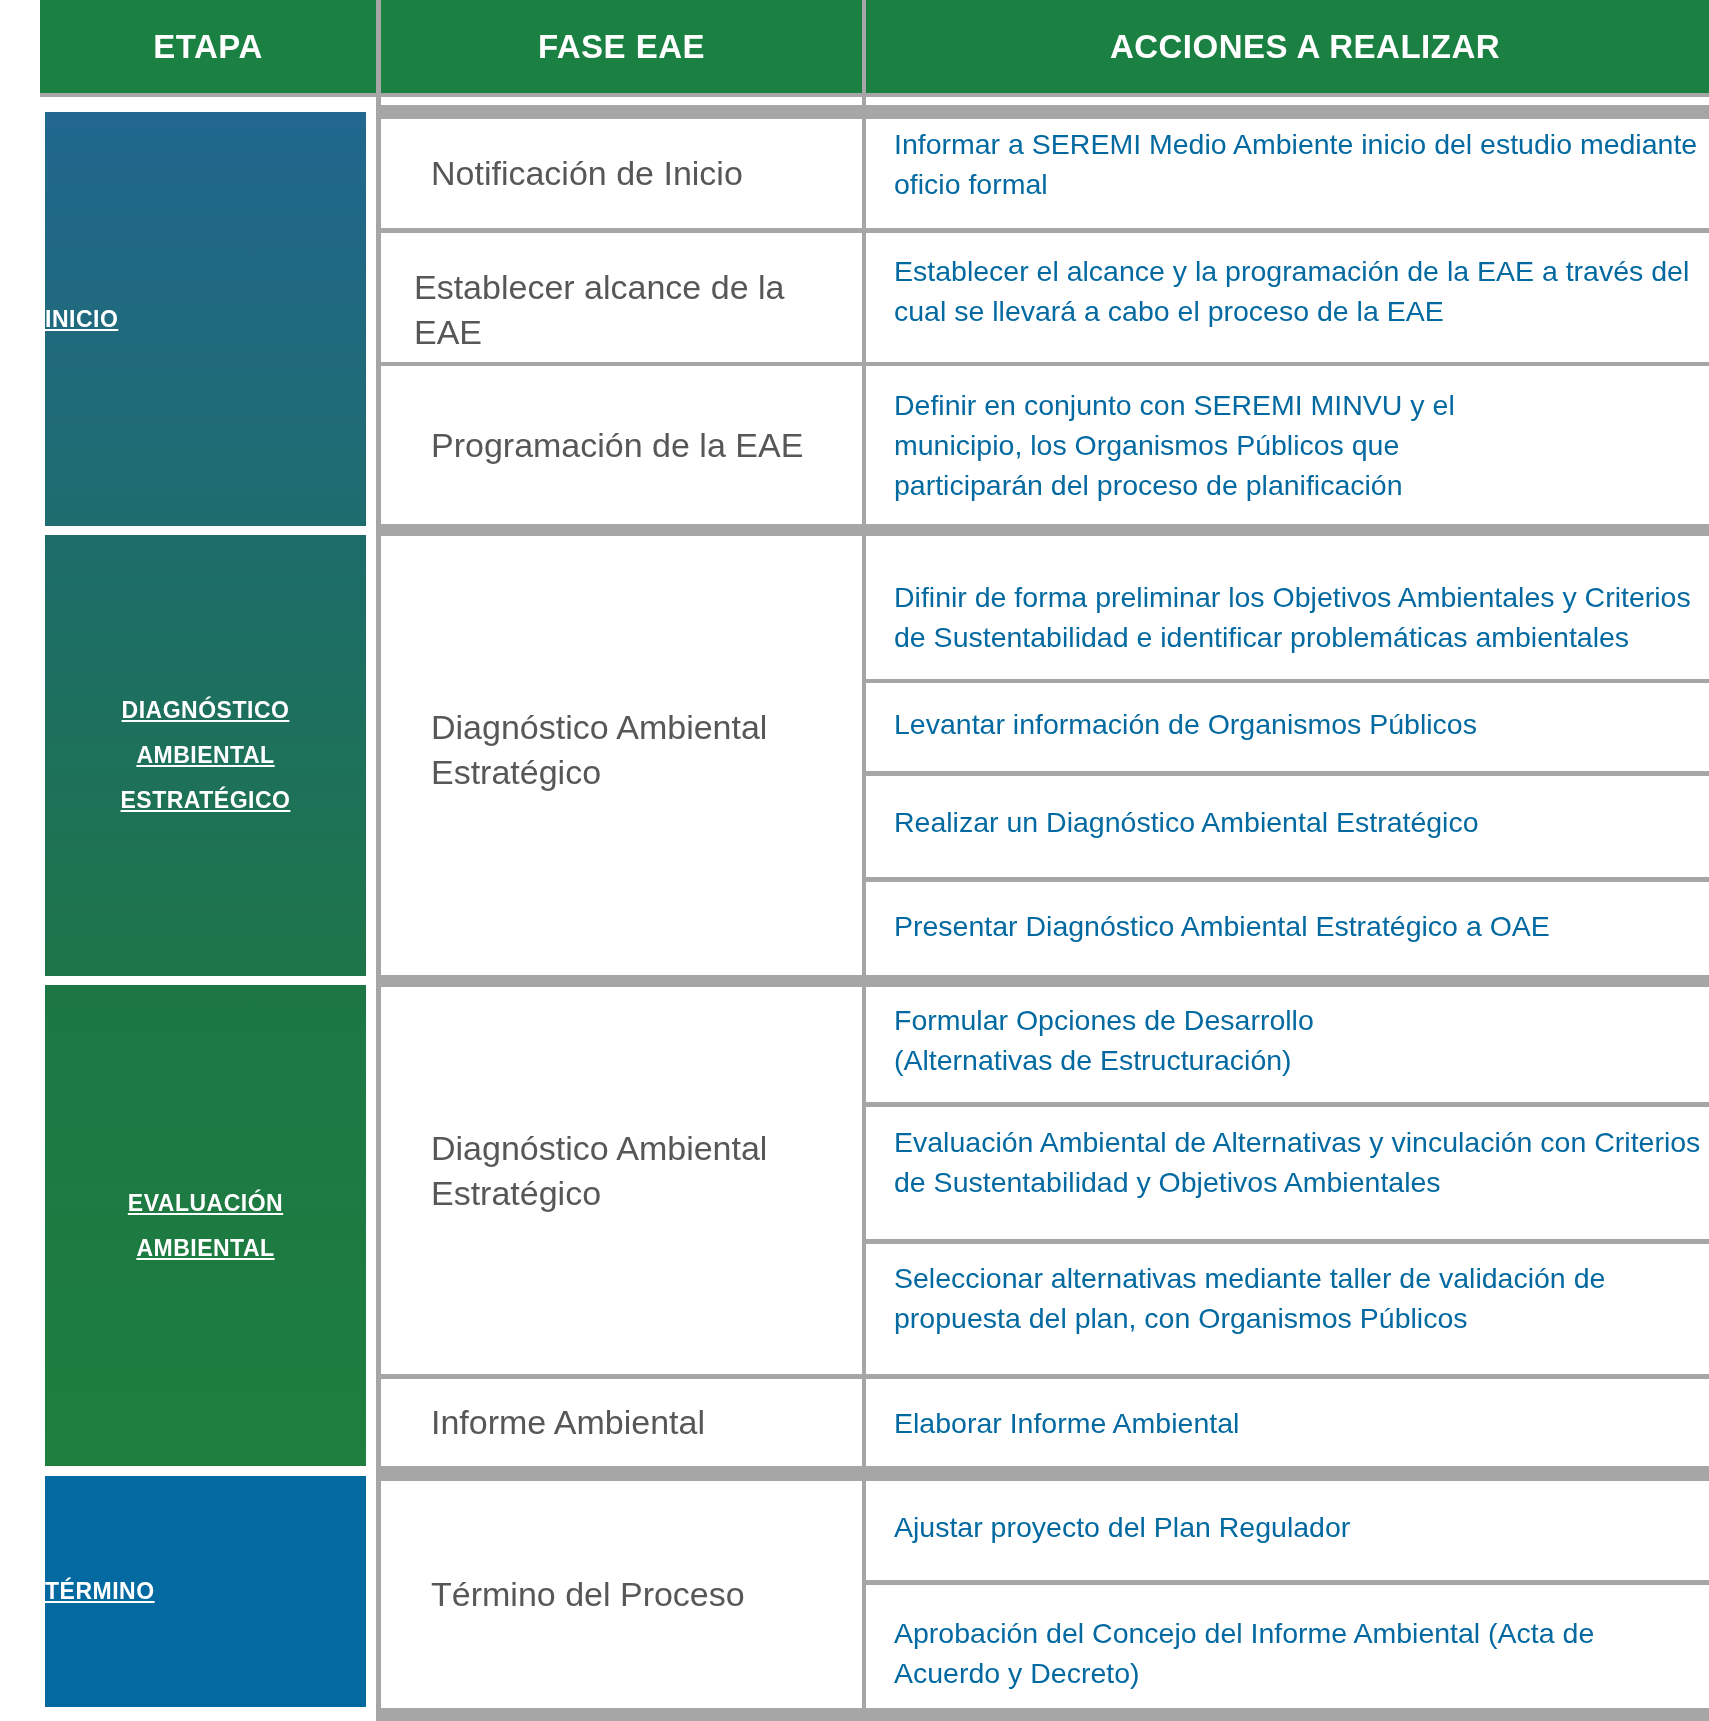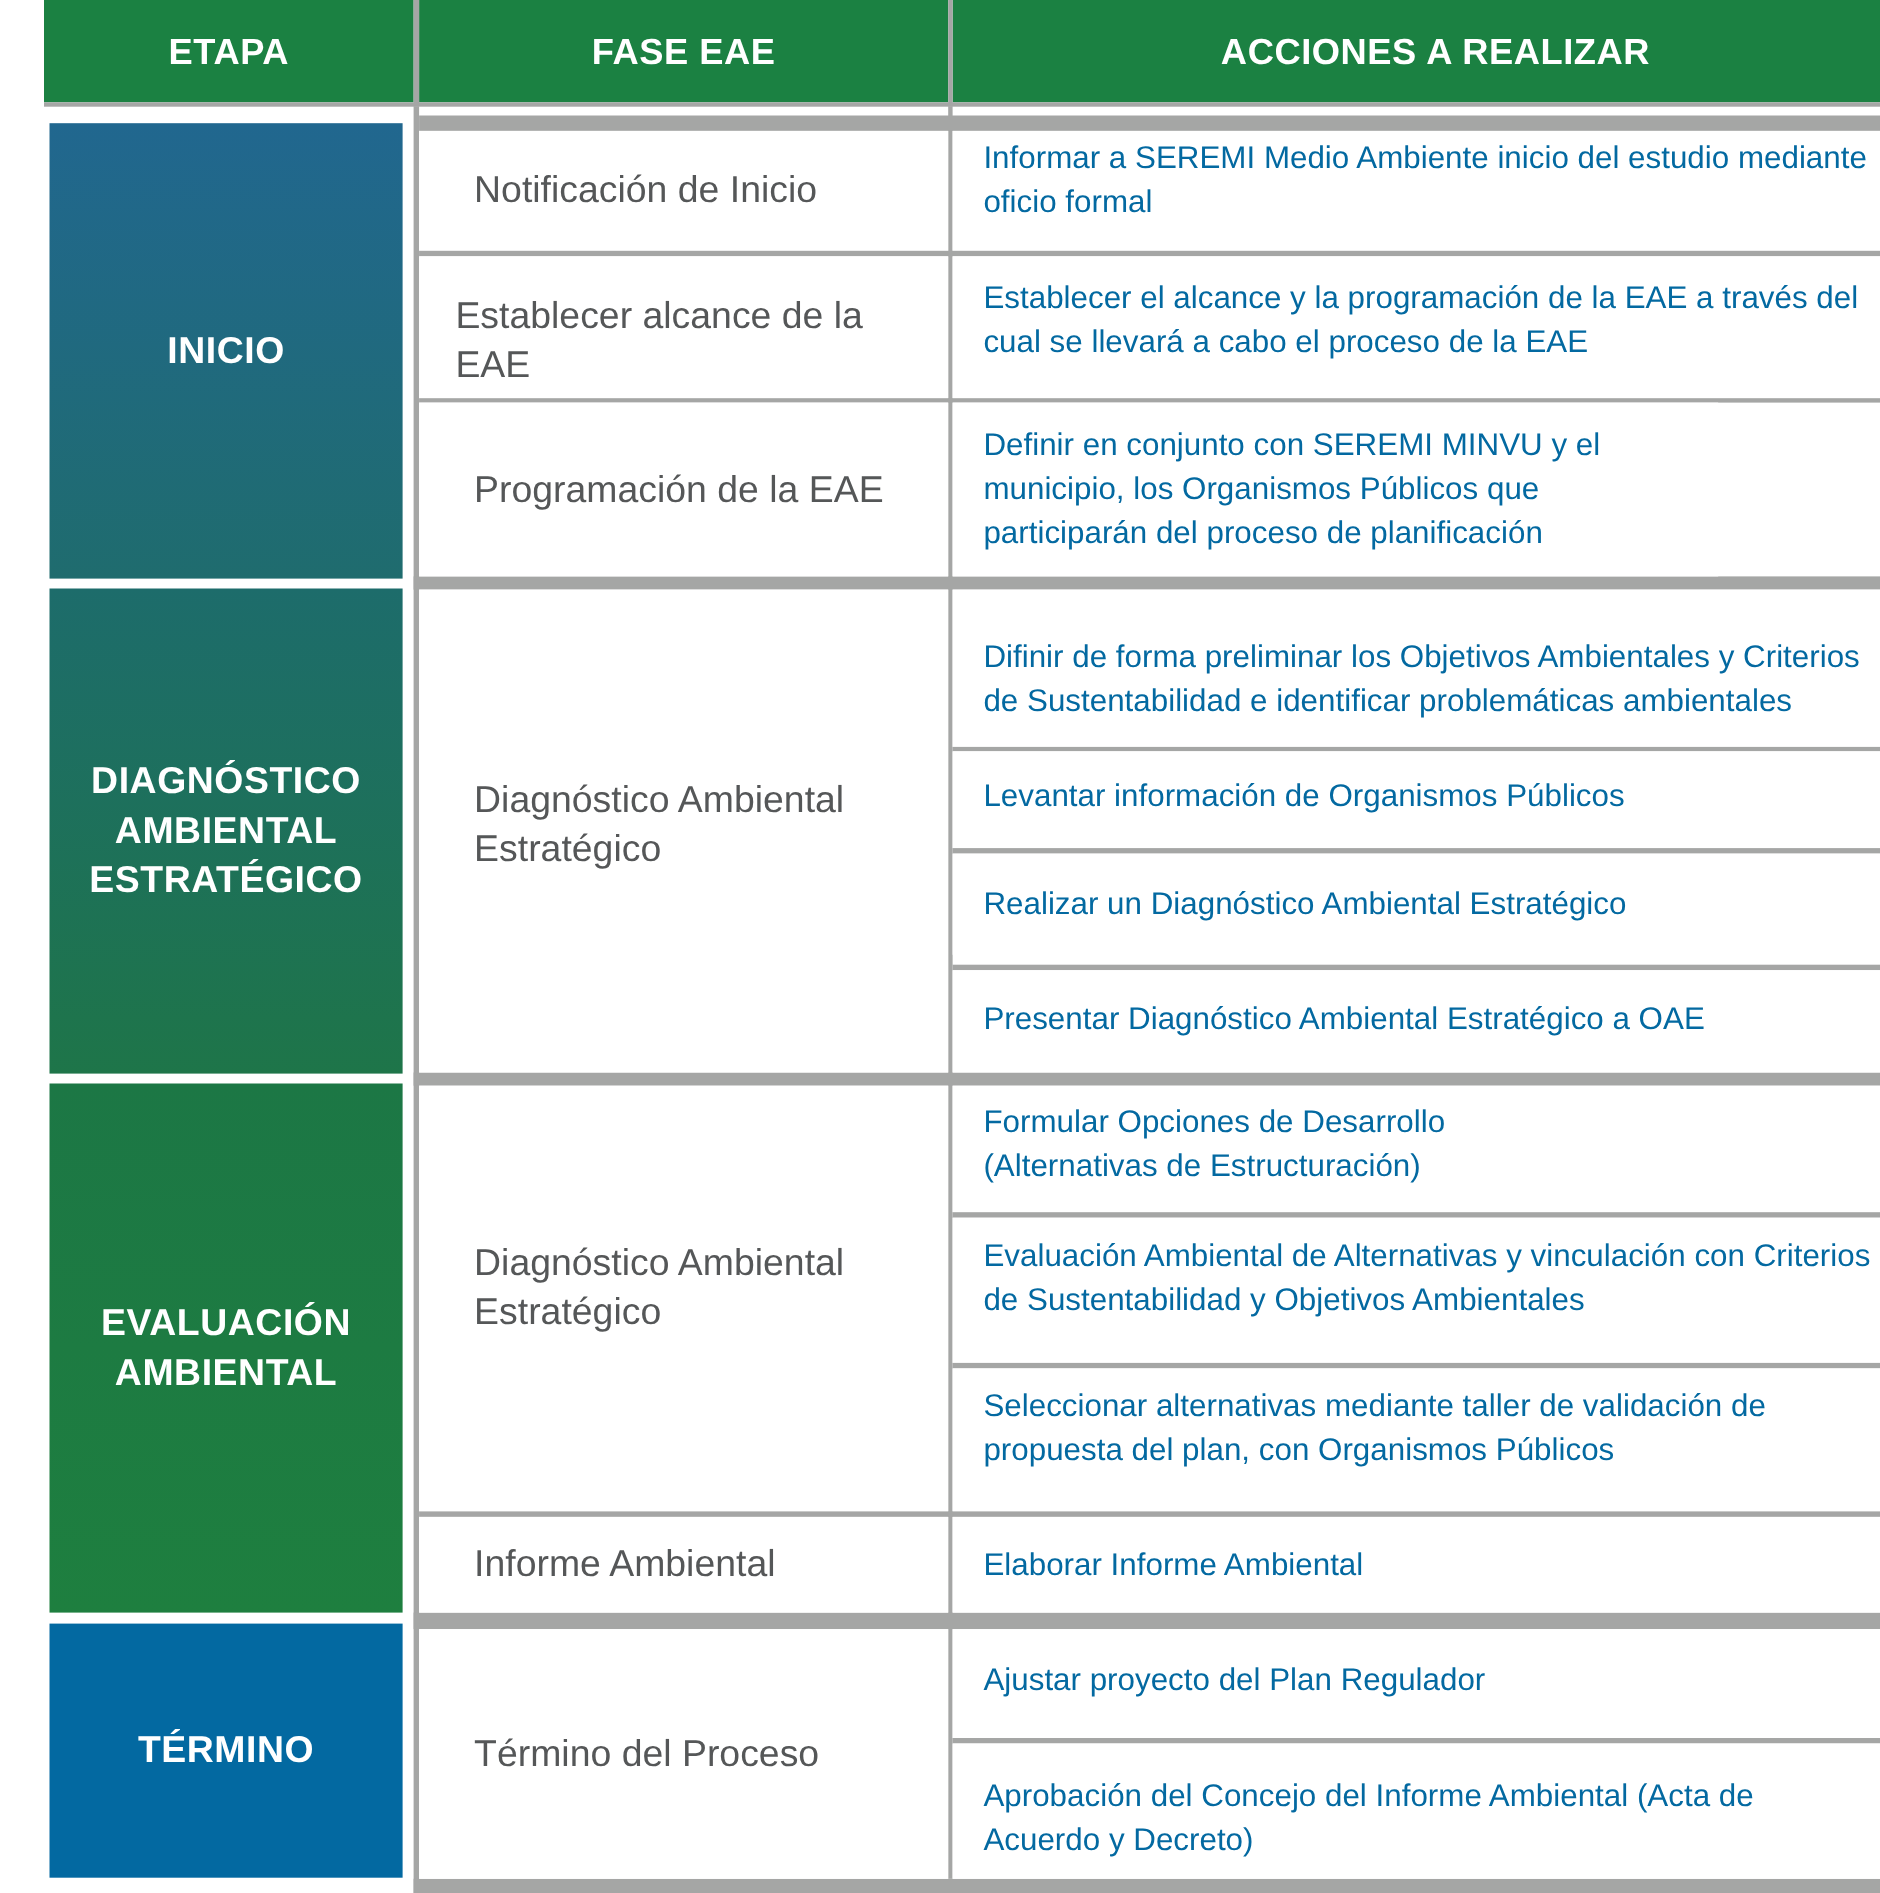--- a/index.html
+++ b/index.html
@@ -2,22 +2,22 @@
 <html><head>
 <meta charset="utf-8">
 <style>
   html, body { margin:0; padding:0; background:#ffffff; }
   body { width:1709px; height:1721px; position:relative; overflow:hidden;
          font-family:"Liberation Sans", "DejaVu Sans", sans-serif; }
   .abs { position:absolute; box-sizing:border-box;margin-left:40px; }
   .hdr { background:#1b8142; color:#ffffff; font-weight:bold; font-size:33px;
          display:flex; align-items:center; justify-content:center; letter-spacing:0.5px; }
   .gray { background:#a5a6a5; }
-  .stage { color:#ffffff; font-weight:bold; font-size:34px; display:flex; align-items:center;
-           justify-content:center; text-align:center; line-height:45px; letter-spacing:0.5px; }
+  .stage { color:#ffffff; font-weight:bold; font-size:23px; display:flex; align-items:center;
+           justify-content:flex-start; text-align:center; line-height:45px; letter-spacing:0.5px;text-decoration:underline; }
   .fase { color:#555758; font-size:34px; display:flex; align-items:center; padding-left:50px;
           line-height:45px; background:#ffffff; }
   .act { color:#0369a1; font-size:28.5px; line-height:40px; padding-left:28px; padding-right:20px;
          display:flex; align-items:center; background:#ffffff; }
   .act.top { align-items:flex-start; }
 </style>
 </head>
 <body>
 
 <div class="abs hdr" style="left:0;top:0;width:336px;height:93px;">ETAPA</div>

